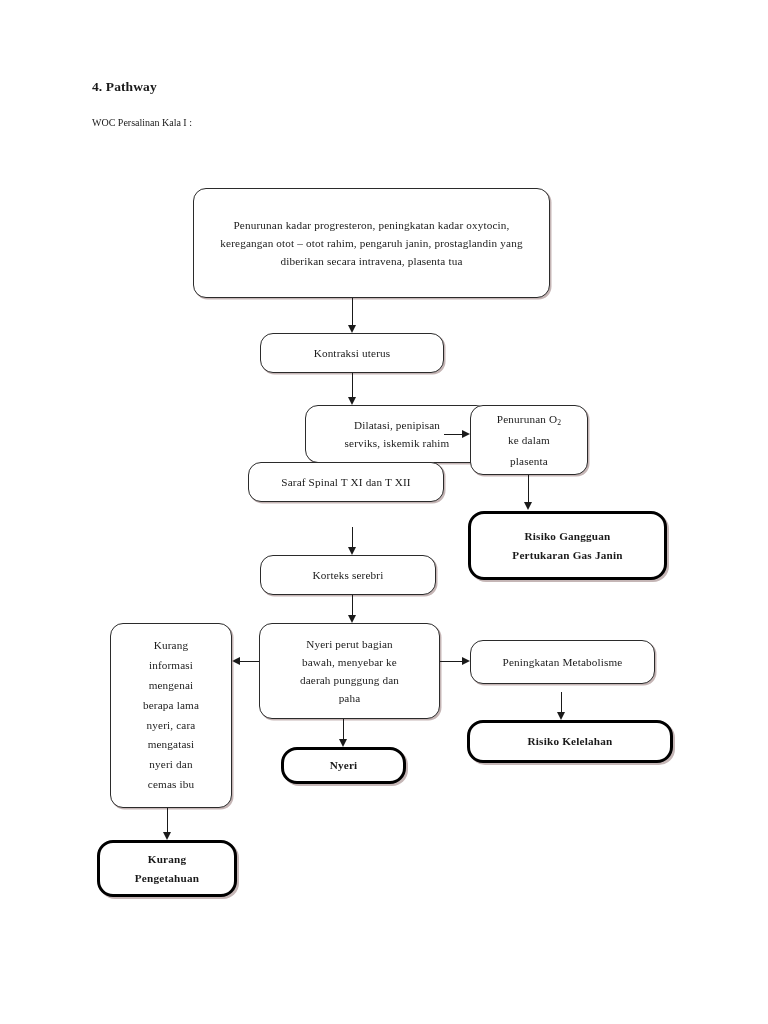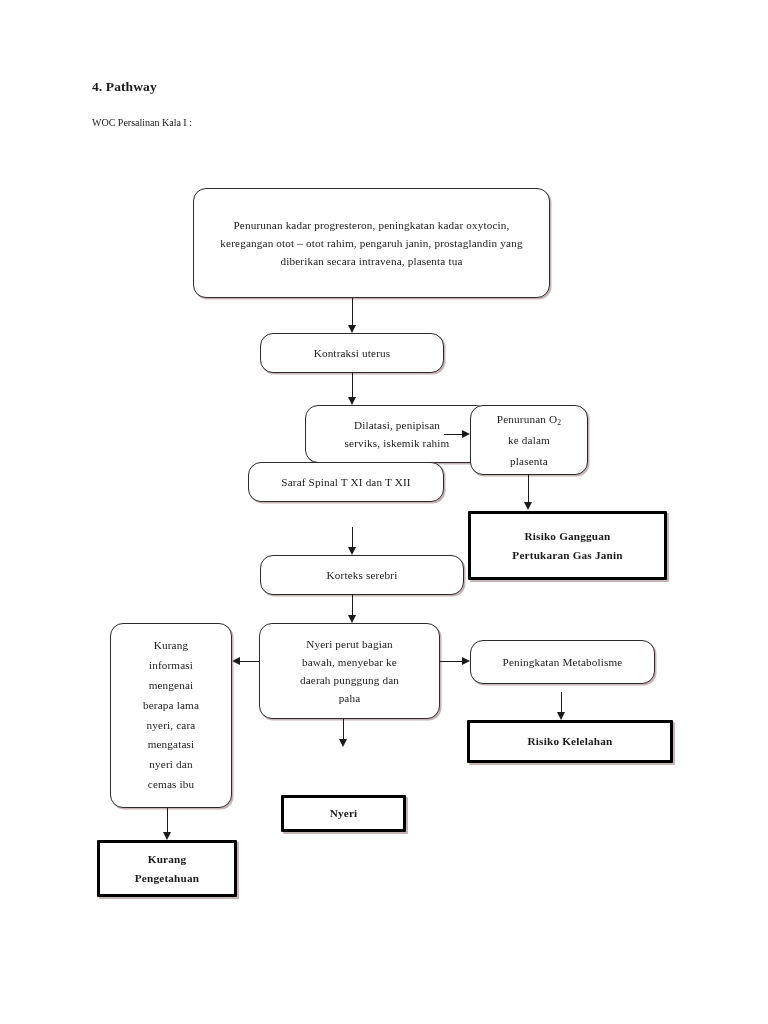--- a/index.html
+++ b/index.html
@@ -58,21 +58,21 @@
     border: 1px solid #2b2b2b;
     border-radius: 13px;
     font-size: 11.2px;
     line-height: 1.62;
     letter-spacing: 0.15px;
     padding: 2px 24px;
     box-shadow: 1.5px 1.5px 0 0 rgba(150,120,120,0.55);
   }
   .node.emphasis {
     border: 3.2px solid #000000;
-    border-radius: 1px;
+    border-radius: 16px;
     font-weight: bold;
     letter-spacing: 0.2px;
     box-shadow: 2px 2px 0 0 rgba(140,110,110,0.5);
   }
   .node .label {
     display: block;
     white-space: pre-line;
   }
 
   
@@ -162,21 +162,21 @@
   <div class="conn-v" style="left:352px; top:463px; height:17px;"></div>
   <div class="arrow-down" style="left:347.5px; top:480px;"></div>
 
   <div class="node" style="left:248px; top:462px; width:196px; height:40px;">
     <span class="label">Saraf Spinal T XI dan T XII</span>
   </div>
 
   <div class="conn-v" style="left:352px; top:527px; height:20px;"></div>
   <div class="arrow-down" style="left:347.5px; top:547px;"></div>
 
-  <div class="node" style="left:260px; top:555px; width:204px; height:40px;">
+  <div class="node" style="left:260px; top:555px; width:176px; height:40px;">
     <span class="label">Korteks serebri</span>
   </div>
 
   <div class="conn-v" style="left:352px; top:595px; height:20px;"></div>
   <div class="arrow-down" style="left:347.5px; top:615px;"></div>
 
   <div class="node" style="left:259px; top:623px; width:181px; height:96px;">
     <span class="label">Nyeri perut bagian
 bawah, menyebar ke
 daerah punggung dan
@@ -215,17 +215,17 @@
   <div class="conn-v" style="left:561px; top:692px; height:20px;"></div>
   <div class="arrow-down" style="left:556.5px; top:712px;"></div>
 
   <div class="node emphasis" style="left:467px; top:720px; width:206px; height:43px;">
     <span class="label">Risiko Kelelahan</span>
   </div>
 
   <div class="conn-v" style="left:343px; top:719px; height:20px;"></div>
   <div class="arrow-down" style="left:338.5px; top:739px;"></div>
 
-  <div class="node emphasis" style="left:281px; top:747px; width:125px; height:37px;margin-top:48px;">
+  <div class="node emphasis" style="left:281px; top:747px; width:125px; height:37px;">
     <span class="label">Nyeri</span>
   </div>
 
 </div>
 
 </body></html>

